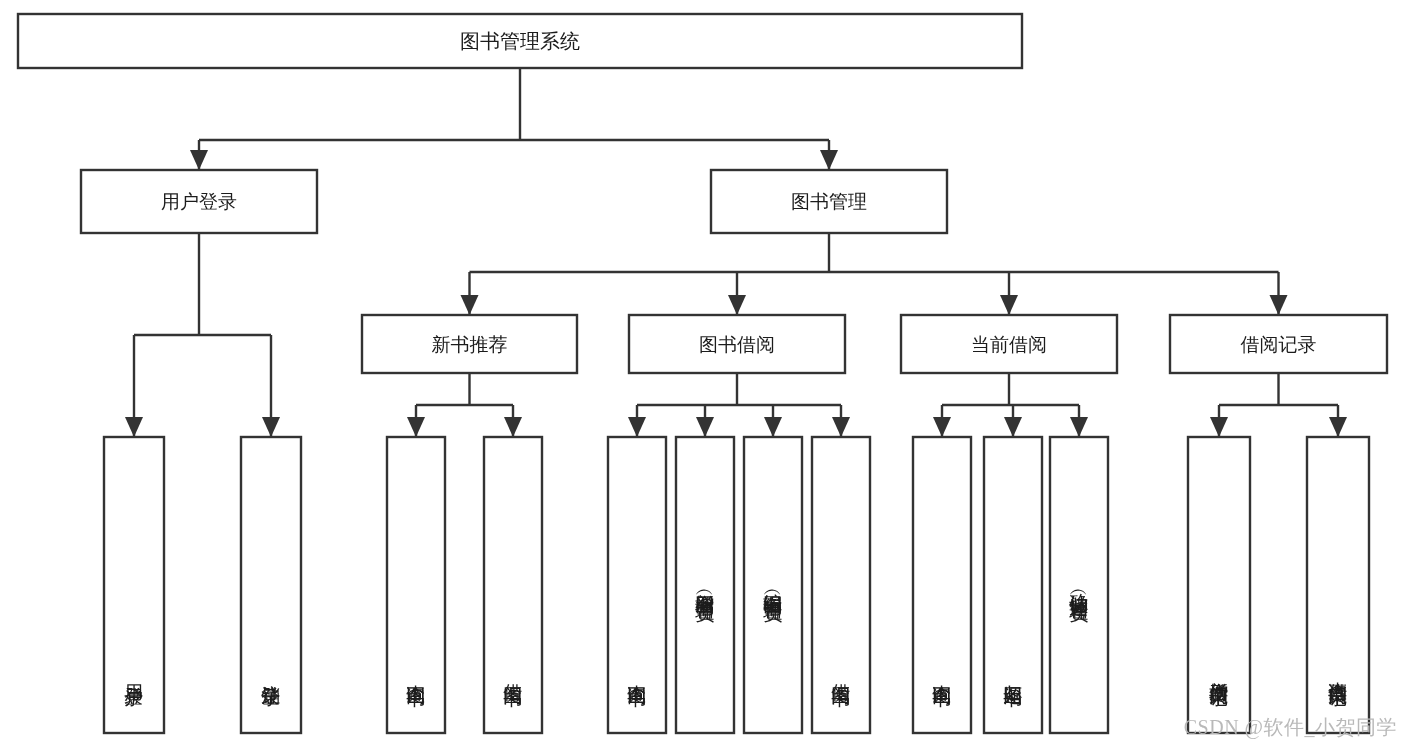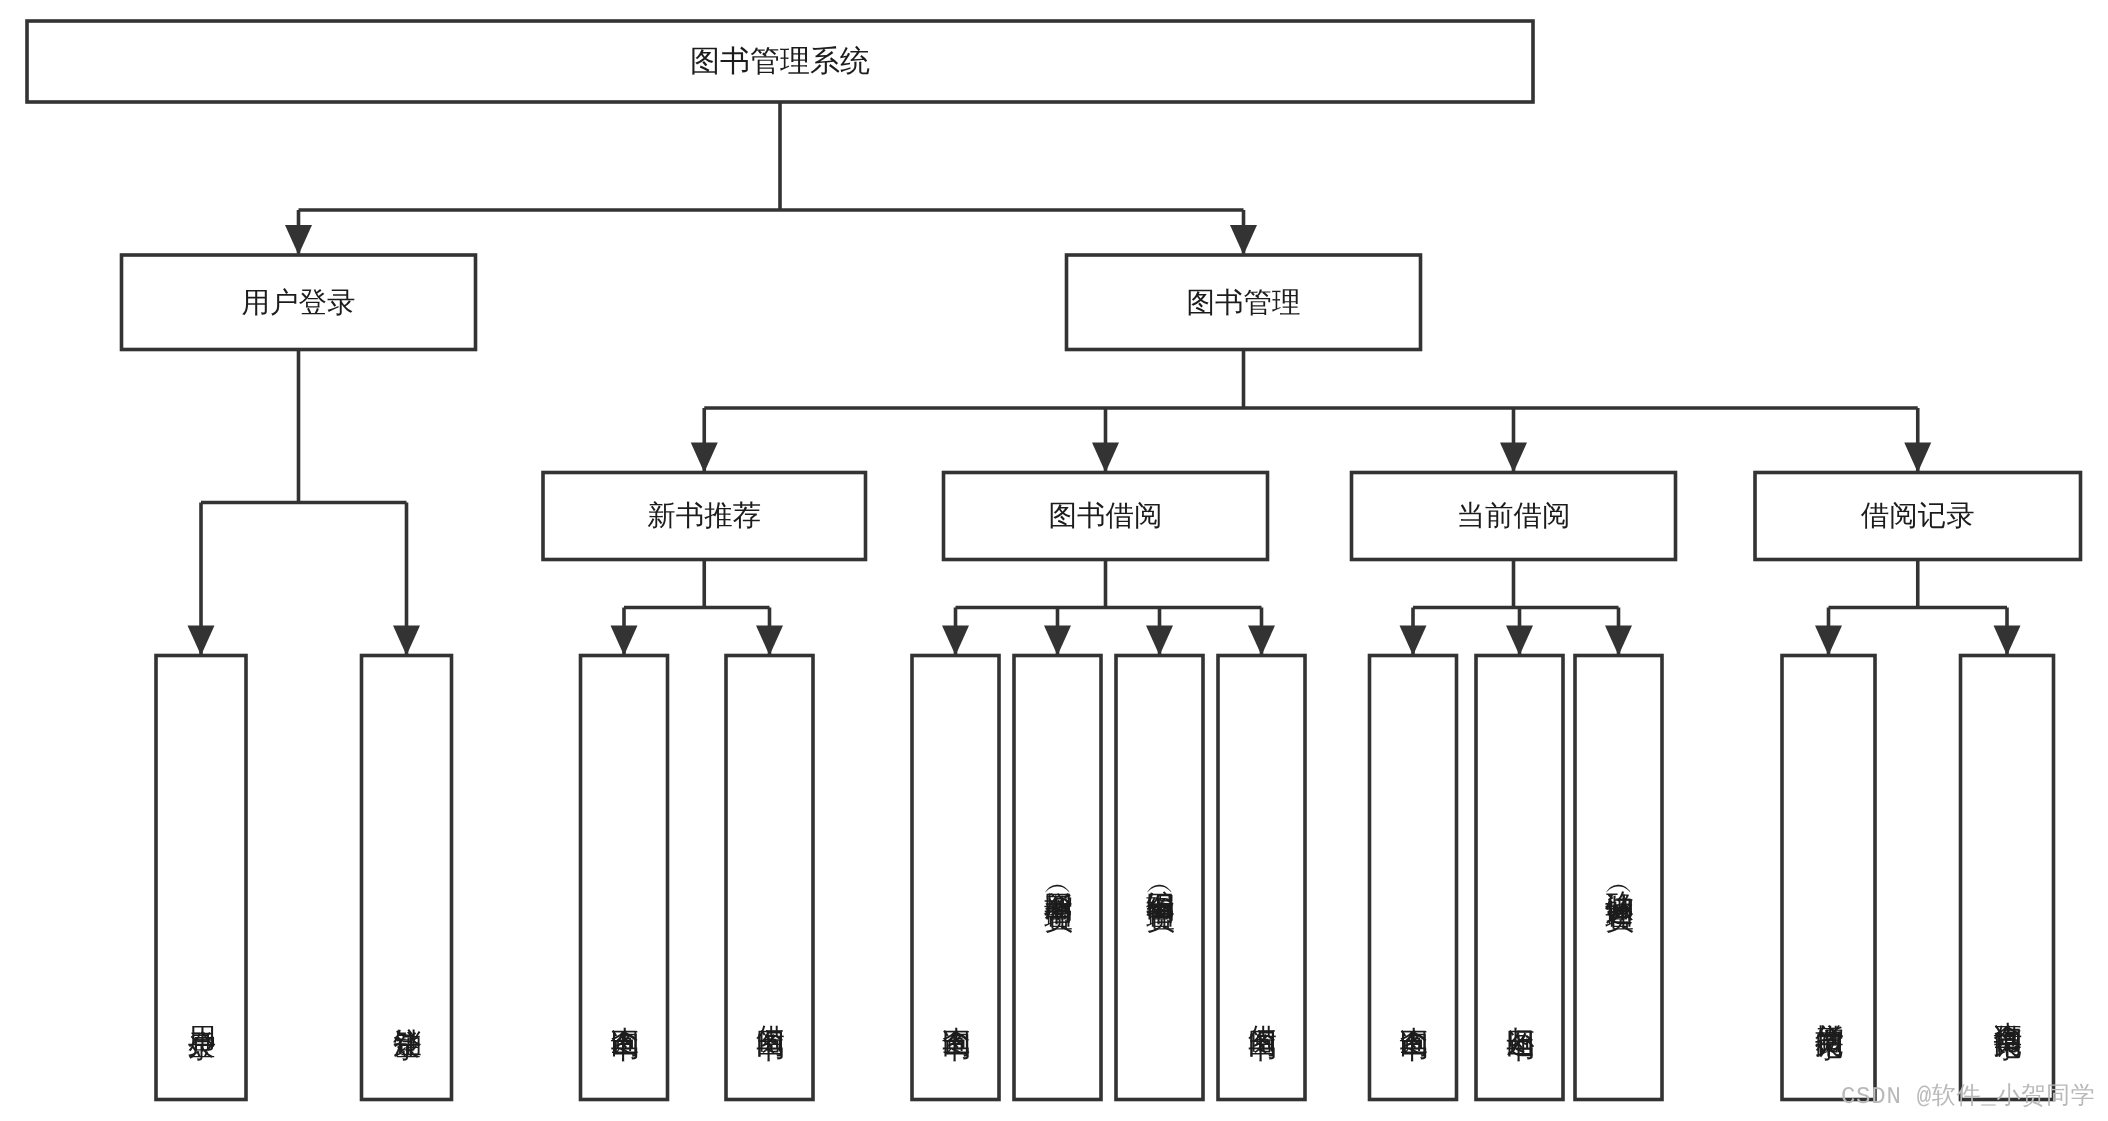--- a/index.html
+++ b/index.html
@@ -71,22 +71,22 @@
     font-size: 19px;
     line-height: 1.12;
     letter-spacing: 1.5px;
     color: #1c1c1c;
     white-space: nowrap;
   }
   .watermark {
     position: absolute;
     right: 8px;
     bottom: 6px;
-    font-family: Liberation Mono, monospace;
-    font-size: 16px;
+    font-family: Liberation Serif, serif;
+    font-size: 20px;
     color: #b9b9b9;
     letter-spacing: 0.5px;
     white-space: nowrap;
   }
 </style>
 </head>
 <body>
 
 <div id="diagram-root">
 

